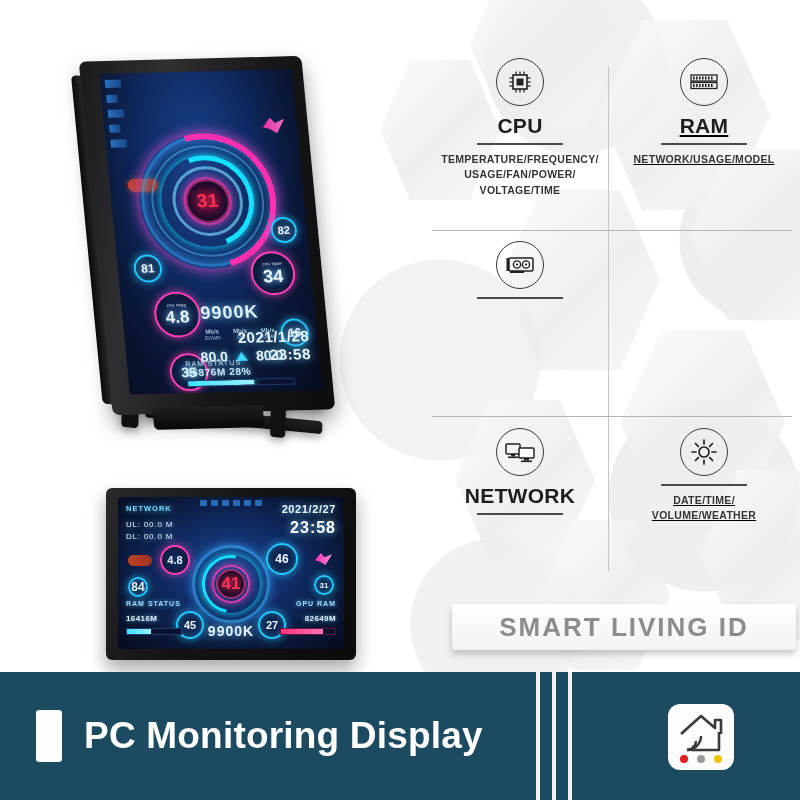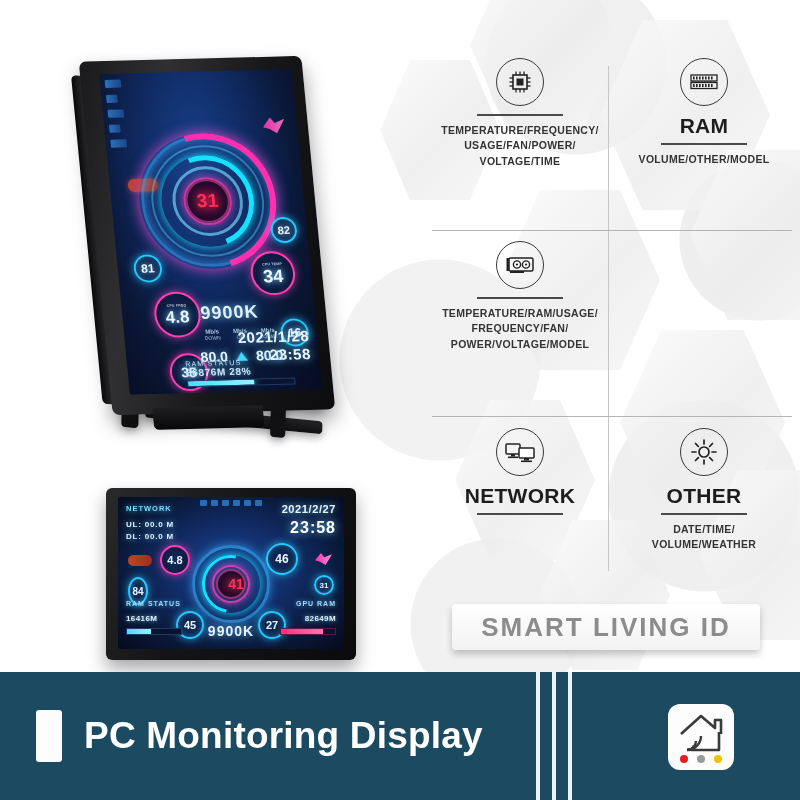--- a/index.html
+++ b/index.html
@@ -160,49 +160,49 @@
   .monitor-2 { position:absolute; left:106px; top:488px; width:250px; height:172px; }
   .m2-body { position:absolute; inset:0;
     background:linear-gradient(120deg,#2a2a2d 0%, #141417 45%, #0b0b0e 100%);
     border-radius:6px; box-shadow:0 9px 18px rgba(0,0,0,.35); }
   .m2-screen { position:absolute; left:12px; top:9px; right:12px; bottom:11px;
     border-radius:3px; overflow:hidden;
     background:radial-gradient(ellipse at 50% 48%, #1a4a96 0%, #112c66 40%, #0a1838 72%, #050b1e 100%); }
 
   .s2-netlabel { position:absolute; left:8px; top:7px; color:#7fd8ff; font-size:7.5px;
                  font-weight:bold; letter-spacing:1px; text-shadow:0 0 6px rgba(80,210,255,.9); }
-  .s2-net { position:absolute; left:8px; top:22px; color:#dff2ff; font-size:8px; font-weight:bold;
+  .s2-net { position:absolute; left:8px; top:22px; color:#dff2ff; font-size:8px; font-weight:normal;
             line-height:1.55; letter-spacing:.8px; text-shadow:0 0 6px rgba(120,220,255,.85); }
   .s2-date { position:absolute; right:8px; top:6px; color:#e8f6ff; font-size:11px; font-weight:bold;
              letter-spacing:.6px; text-shadow:0 0 7px rgba(120,215,255,.9); }
   .s2-time { position:absolute; right:8px; top:22px; color:#ffffff; font-size:16px; font-weight:bold;
              letter-spacing:1px; text-shadow:0 0 9px rgba(130,220,255,.95); }
   .s2-topglyphs { position:absolute; left:50%; top:3px; transform:translateX(-50%); display:flex; gap:4px; }
   .s2-topglyphs i { display:block; width:7px; height:6px; background:#2f7fd4; opacity:.8; border-radius:1px; }
 
   .s2-ring { position:absolute; left:50%; top:48px; transform:translateX(-50%); width:78px; height:78px; }
   .s2-ring .ring.a { inset:0; border:3px solid rgba(60,175,255,.6); box-shadow:0 0 10px rgba(60,170,255,.7); }
   .s2-ring .ring.b { inset:10px; border:3px solid transparent; border-top-color:#14e0ff; border-left-color:#14e0ff;
                      transform:rotate(-35deg); box-shadow:0 0 8px #14e0ff; }
   .s2-ring .ring.c { inset:20px; border:2px solid rgba(255,60,180,.8); box-shadow:0 0 7px rgba(255,60,180,.8); }
   .s2-core { position:absolute; left:50%; top:50%; transform:translate(-50%,-50%);
              width:30px; height:30px; border-radius:50%;
              background:radial-gradient(circle,#3c1030,#150a26);
              border:2px solid rgba(255,70,160,.6);
              display:flex; align-items:center; justify-content:center; }
-  .s2-core span { color:#ff3358; font-size:14px; font-weight:bold; text-shadow:0 0 7px #ff2f55;padding-left:10px; }
+  .s2-core span { color:#ff3358; font-size:17px; font-weight:bold; text-shadow:0 0 7px #ff2f55; }
   .s2-cpu { position:absolute; left:50%; transform:translateX(-50%); bottom:10px; color:#e4f3ff;
             font-size:14px; font-weight:bold; letter-spacing:1px; text-shadow:0 0 8px rgba(130,220,255,.9); }
   .s2-mini { position:absolute; border-radius:50%; display:flex; align-items:center; justify-content:center;
              background:radial-gradient(circle,#132c60,#0a1736); color:#eaf6ff; font-weight:bold; }
   .s2-48 { left:42px; top:48px; width:30px; height:30px; font-size:11px; }
   .s2-46 { right:46px; top:46px; width:32px; height:32px; font-size:12px; }
   .s2-45 { left:58px; bottom:10px; width:28px; height:28px; font-size:11px; }
   .s2-44 { right:58px; bottom:10px; width:28px; height:28px; font-size:11px; }
-  .s2-84 { left:10px; top:80px; width:20px; height:28px; font-size:10px; }
+  .s2-84 { left:10px; top:80px; width:20px; height:20px; font-size:12px; }
   .s2-31 { right:10px; top:78px; width:20px; height:20px; font-size:8px; }
   .s2-rog { position:absolute; right:12px; top:56px; width:17px; height:12px;
             background:linear-gradient(90deg,#ff2fb0,#ff8ad8);
             clip-path: polygon(0% 60%, 35% 0%, 55% 35%, 100% 10%, 62% 100%, 30% 72%); }
   .s2-amd { position:absolute; left:10px; top:58px; width:24px; height:11px;
             background:linear-gradient(90deg,#e04a22,#b8301a); border-radius:6px; opacity:.85; }
   .s2-ramlabel { position:absolute; left:8px; bottom:42px; color:#9fd9ff; font-size:7px;
                  font-weight:bold; letter-spacing:1px; text-shadow:0 0 5px rgba(100,210,255,.8); }
   .s2-ramval { position:absolute; left:8px; bottom:26px; color:#e2f3ff; font-size:8px; font-weight:bold;
                letter-spacing:.4px; text-shadow:0 0 5px rgba(120,220,255,.85); }
@@ -213,34 +213,34 @@
                  font-weight:bold; letter-spacing:1px; text-shadow:0 0 5px rgba(100,210,255,.8); }
   .s2-gpuval { position:absolute; right:8px; bottom:26px; color:#e2f3ff; font-size:8px; font-weight:bold;
                letter-spacing:.4px; text-shadow:0 0 5px rgba(120,220,255,.85); }
   .s2-gpubar { position:absolute; right:8px; bottom:14px; width:56px; height:7px;
                background:#091330; border:1px solid #5a1740; }
   .s2-gpubar i { display:block; height:100%; width:78%; background:linear-gradient(90deg,#ff2f7a,#ff74b5); }
 
   
   .features { position:absolute; left:432px; top:58px; width:360px; height:520px; z-index:3; }
   .fcell { position:absolute; width:176px; text-align:center; }
-  .fc-l { left:0; }  .fc-r { left:184px; }
+  .fc-l { left:0; }  .fc-r { left:184px;text-decoration:underline; }
   .fr1 { top:0; }  .fr2 { top:183px; }  .fr3 { top:370px; }
   .ficon { width:48px; height:48px; border-radius:50%; border:1.4px solid #3a3a3a;
            margin:0 auto 8px; display:flex; align-items:center; justify-content:center; background:transparent; }
   .ftitle { font-size:21px; font-weight:bold; color:#1d1d1d; letter-spacing:.3px; }
   .fline { width:86px; height:1.6px; background:#4a4a4a; margin:5px auto 7px; }
   .fdesc { font-size:10.5px; font-weight:bold; color:#333; line-height:1.5; letter-spacing:.3px; }
 
   .vdiv { position:absolute; left:176px; top:8px; width:1px; height:505px; background:#c6c6c6; }
   .hdiv { position:absolute; left:0; width:360px; height:1px; background:#b5b5b5; }
   .hd1 { top:172px; }  .hd2 { top:358px; }
 
   
-  .pill { position:absolute; left:452px; top:604px; width:308px; height:46px; z-index:4;
+  .pill { position:absolute; left:452px; top:604px; width:344px; height:46px; z-index:4;
           background:linear-gradient(180deg,#ffffff,#f2f2f2); border-radius:4px;
           box-shadow:0 4px 7px rgba(0,0,0,.22);
           display:flex; align-items:center; justify-content:center; }
   .pill span { font-size:26px; font-weight:bold; color:#8c8c8c; letter-spacing:2px; }
 
   
   .banner { position:absolute; left:0; bottom:0; width:800px; height:128px;
             background:#1c4a60; z-index:5; display:flex; align-items:center; }
   .banner-icon { width:26px; height:52px; background:#fdfdfd; border-radius:3px; margin-left:36px; }
   .banner-title { color:#ffffff; font-size:37px; font-weight:bold; margin-left:22px; letter-spacing:.2px; }
@@ -445,20 +445,21 @@
             <line x1="17" y1="20" x2="17" y2="23.5"></line>
           <line x1="6" y1="9" x2="2.5" y2="9"></line>
             <line x1="6" y1="13" x2="2.5" y2="13"></line>
             <line x1="6" y1="17" x2="2.5" y2="17"></line>
           <line x1="20" y1="9" x2="23.5" y2="9"></line>
             <line x1="20" y1="13" x2="23.5" y2="13"></line>
             <line x1="20" y1="17" x2="23.5" y2="17"></line>
         </g>
       </svg>
     </div>
+    <div class="ftitle">CPU</div>
     <div class="fline"></div>
     <div class="fdesc" style="white-space:pre-line">TEMPERATURE/FREQUENCY/
 USAGE/FAN/POWER/
 VOLTAGE/TIME</div>
   </div>
 
   <div class="fcell fc-r fr1">
     <div class="ficon">
       <svg width="30" height="22" viewBox="0 0 30 22">
         <rect x="2" y="4" width="26" height="6" fill="none" stroke="#222" stroke-width="1.3"></rect>
@@ -486,39 +487,36 @@
           <rect x="10" y="13" width="1.6" height="3"></rect>
             <rect x="13" y="13" width="1.6" height="3"></rect>
           <rect x="16" y="13" width="1.6" height="3"></rect>
             <rect x="19" y="13" width="1.6" height="3"></rect>
           <rect x="22" y="13" width="1.6" height="3"></rect>
         </g>
       </svg>
     </div>
     <div class="ftitle">RAM</div>
     <div class="fline"></div>
-    <div class="fdesc" style="white-space:pre-line">VOLUME/OTHER/MODEL</div>
+    <div class="fdesc" style="white-space:pre-line">NETWORK/USAGE/MODEL</div>
   </div>
 
   <div class="fcell fc-l fr2">
     <div class="ficon">
       <svg width="32" height="22" viewBox="0 0 32 22">
         <rect x="5" y="4" width="24" height="13" rx="1.5" fill="none" stroke="#222" stroke-width="1.5"></rect>
         <rect x="2.5" y="4" width="2.5" height="13" fill="#222"></rect>
         <circle cx="13" cy="10.5" r="3.6" fill="none" stroke="#222" stroke-width="1.4"></circle>
         <circle cx="22" cy="10.5" r="3.6" fill="none" stroke="#222" stroke-width="1.4"></circle>
         <circle cx="13" cy="10.5" r="1.1" fill="#222"></circle>
         <circle cx="22" cy="10.5" r="1.1" fill="#222"></circle>
         <rect x="6" y="17" width="14" height="2" fill="#222"></rect>
       </svg>
     </div>
     <div class="fline"></div>
-    <div class="fdesc" style="white-space:pre-line">TEMPERATURE/RAM/USAGE/
-FREQUENCY/FAN/
-POWER/VOLTAGE/MODEL</div>
   </div>
 
 
   <div class="fcell fc-l fr3">
     <div class="ficon">
       <svg width="32" height="24" viewBox="0 0 32 24">
         <rect x="2" y="4" width="14" height="10" rx="1" fill="none" stroke="#222" stroke-width="1.5"></rect>
         <rect x="7" y="14" width="4" height="2.5" fill="#222"></rect>
         <rect x="4" y="16.5" width="10" height="1.6" fill="#222"></rect>
         <rect x="15" y="8" width="15" height="10" rx="1" fill="#fff" stroke="#222" stroke-width="1.5"></rect>
@@ -539,21 +537,20 @@
             <line x1="14" y1="22" x2="14" y2="26"></line>
           <line x1="2" y1="14" x2="6" y2="14"></line>
             <line x1="22" y1="14" x2="26" y2="14"></line>
           <line x1="5.5" y1="5.5" x2="8.3" y2="8.3"></line>
             <line x1="19.7" y1="19.7" x2="22.5" y2="22.5"></line>
           <line x1="22.5" y1="5.5" x2="19.7" y2="8.3"></line>
             <line x1="8.3" y1="19.7" x2="5.5" y2="22.5"></line>
         </g>
       </svg>
     </div>
-    <div class="ftitle">OTHER</div>
     <div class="fline"></div>
     <div class="fdesc" style="white-space:pre-line">DATE/TIME/
 VOLUME/WEATHER</div>
   </div>
 </div>
 
 <div class="pill">
   <span>SMART LIVING ID</span>
 </div>
 

